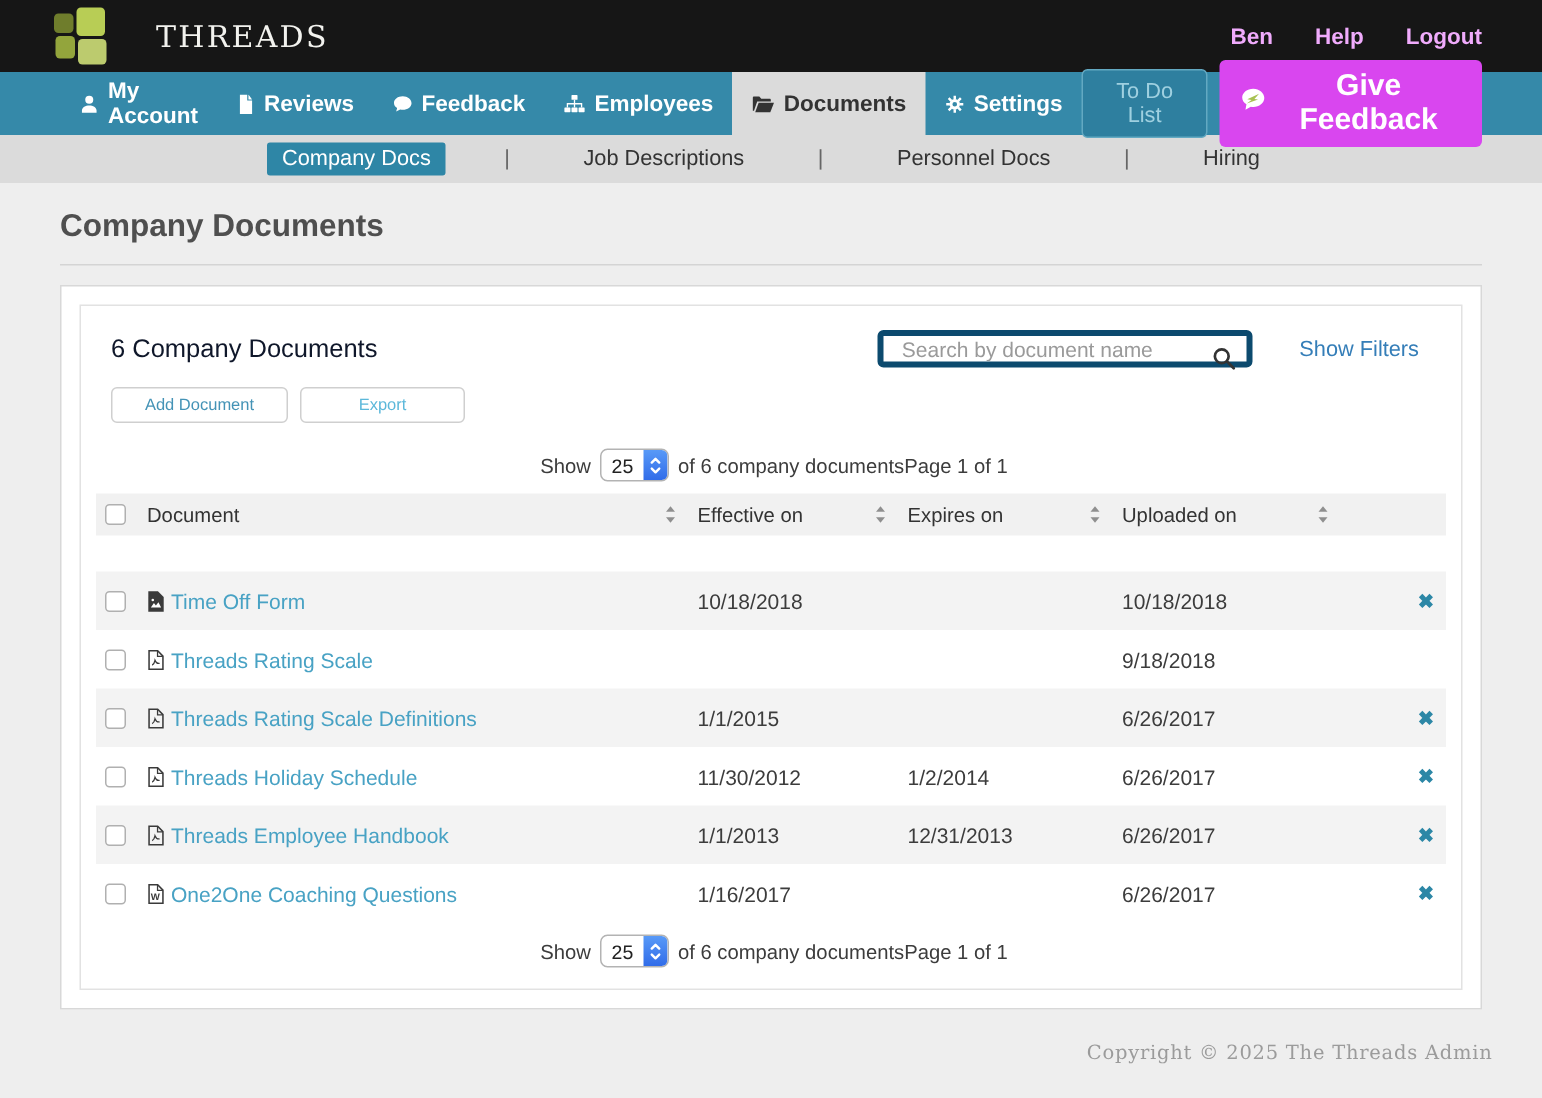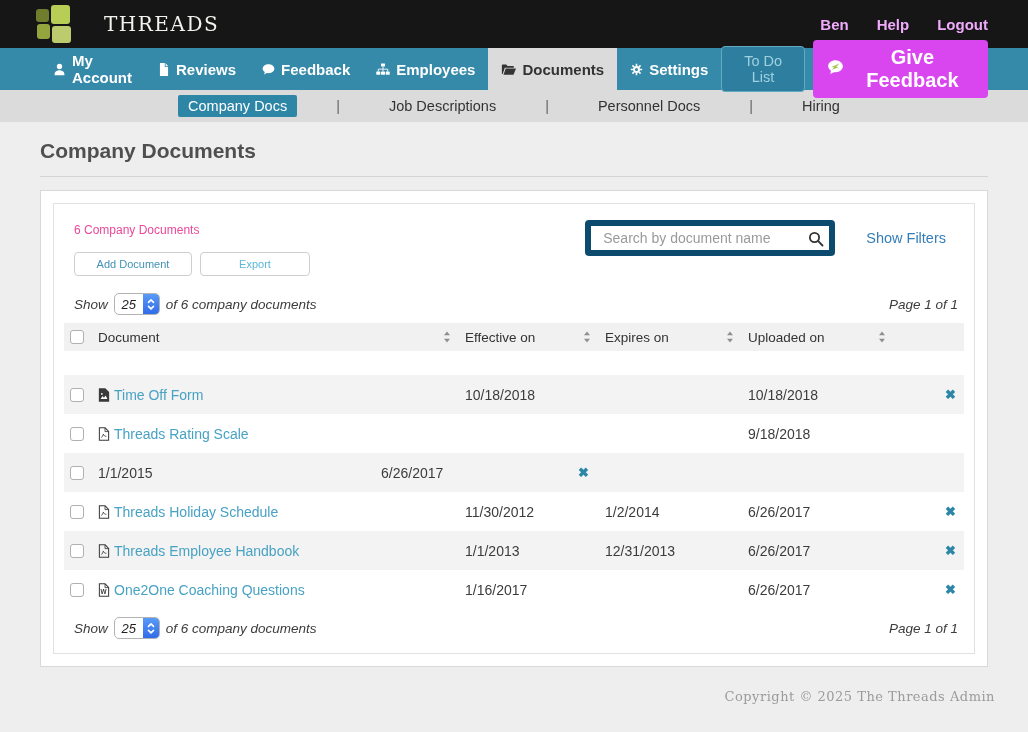--- a/index.html
+++ b/index.html
@@ -36,34 +36,34 @@
 
   
   .content { padding:0 40px; }
   .page-title { font-size:21px; font-weight:600; color:#4f4f4f; margin:17px 0 13px 0; }
   .title-rule { border:none; border-top:1px solid #d4d4d4; margin:0 0 13px 0; }
 
   .panel { background:#ffffff; border:1px solid #d8d8d8; padding:12px; }
   .panel-inner { border:1px solid #e2e2e2; padding:16px 10px 14px 10px; position:relative; }
 
   .top-row { display:flex; justify-content:space-between; align-items:flex-start; }
-  .count-label { font-size:12px; color:#ec4899; padding-left:10px; padding-top:3px; }
+  .count-label { font-size:17px; color:#0f172a; padding-left:10px; padding-top:3px; }
   .action-buttons { display:flex; gap:8px; margin:15px 0 0 10px; }
   .btn-light { background:#ffffff; border:1px solid #cfcfcf; border-radius:4px; font-size:11px; padding:5px 0; text-align:center; cursor:pointer; }
   .btn-add { width:118px; color:#4493b6; }
   .btn-export { width:110px; color:#5cb8da; }
 
   .search-area { display:flex; align-items:center; margin:0 2px 0 0; }
   .search-wrap { position:relative; }
-  .search-input { width:250px; height:36px; border:6px solid #0c4a6e; border-radius:4px; padding:0 36px 0 12px; font-size:14px; color:#555; font-family:"Liberation Sans", sans-serif; outline:none; }
+  .search-input { width:250px; height:25px; border:4px solid #0c4a6e; border-radius:4px; padding:0 36px 0 12px; font-size:14px; color:#555; font-family:"Liberation Sans", sans-serif; outline:none; }
   .search-input::placeholder { color:#9a9a9a; }
   .search-icon { position:absolute; right:11px; top:11px; cursor:pointer; }
   .show-filters { color:#357eb8; font-size:14.5px; margin-left:31px; margin-right:16px; cursor:pointer; text-decoration:none; }
 
-  .controls-row { display:flex; justify-content:space-between; align-items:center; font-size:13.5px; color:#3c3c3c; margin-top:17px; padding:0 6px 0 10px;font-style:italic; }
+  .controls-row { display:flex; justify-content:center; align-items:center; font-size:13.5px; color:#3c3c3c; margin-top:17px; padding:0 6px 0 10px; }
   .controls-left { display:flex; align-items:center; gap:6px; }
   .select { display:inline-flex; align-items:center; width:46px; height:22px; border:1px solid #b3b3b3; border-radius:5px; background:#ffffff; overflow:hidden; cursor:pointer; }
   .select-value { flex:1; text-align:center; font-size:13px; color:#222; }
   .select-stepper { width:16px; height:22px; background:linear-gradient(#5a9cf8,#2f6ae8); display:flex; align-items:center; justify-content:center; }
   .page-label { color:#3c3c3c; }
 
   
   .table { margin-top:8px; }
   .thead { display:flex; align-items:center; background:#f1f1f1; height:28px; font-size:13.5px; color:#333; }
   .tbody { margin-top:24px; }
@@ -310,20 +310,30 @@
               </div>
               <div class="cell col-eff date-cell"></div>
               <div class="cell col-exp date-cell"></div>
               <div class="cell col-upl date-cell">9/18/2018</div>
               <div class="cell col-del"></div>
             </div>
             <div class="row">
               <div class="cell col-cb">
                 <span class="checkbox"></span>
               </div>
+              <div class="cell col-doc" style="justify-content:flex-start">
+                <span class="icon">
+                  <svg width="12" height="14" viewBox="0 0 14 16" fill="none" stroke="#3a3a3a">
+                    <path stroke-width="1.2" d="M1.6.8h6.7L12.4 5v10.2H1.6z"></path>
+                    <path stroke-width="1" d="M8.2 1v4.2h4.2"></path>
+                    <path stroke-width="1" d="M4 12c1-.5 2-2.8 2.2-3.8.5 1.3 1.8 2.8 3.6 2.4"></path>
+                  </svg>
+                </span>
+                <a class="doclink">Threads Rating Scale Definitions</a>
+              </div>
               <div class="cell col-eff date-cell">1/1/2015</div>
               <div class="cell col-exp date-cell"></div>
               <div class="cell col-upl date-cell">6/26/2017</div>
               <div class="cell col-del">
                 <span class="del">✖</span>
               </div>
             </div>
             <div class="row">
               <div class="cell col-cb">
                 <span class="checkbox"></span>

